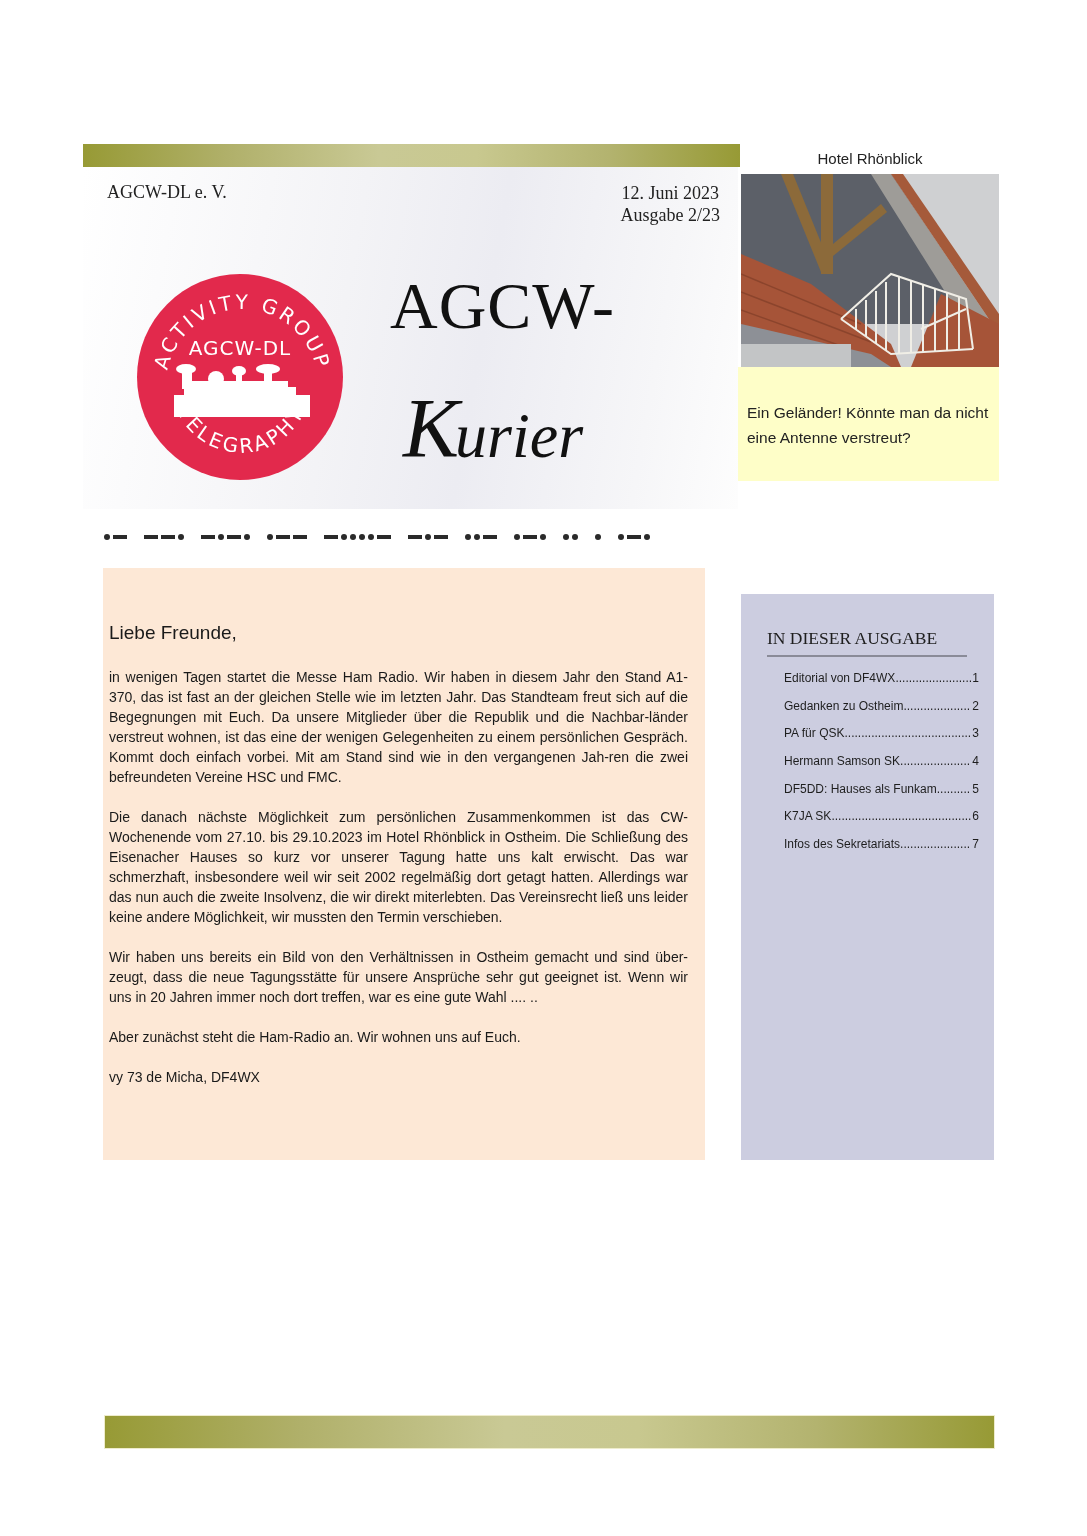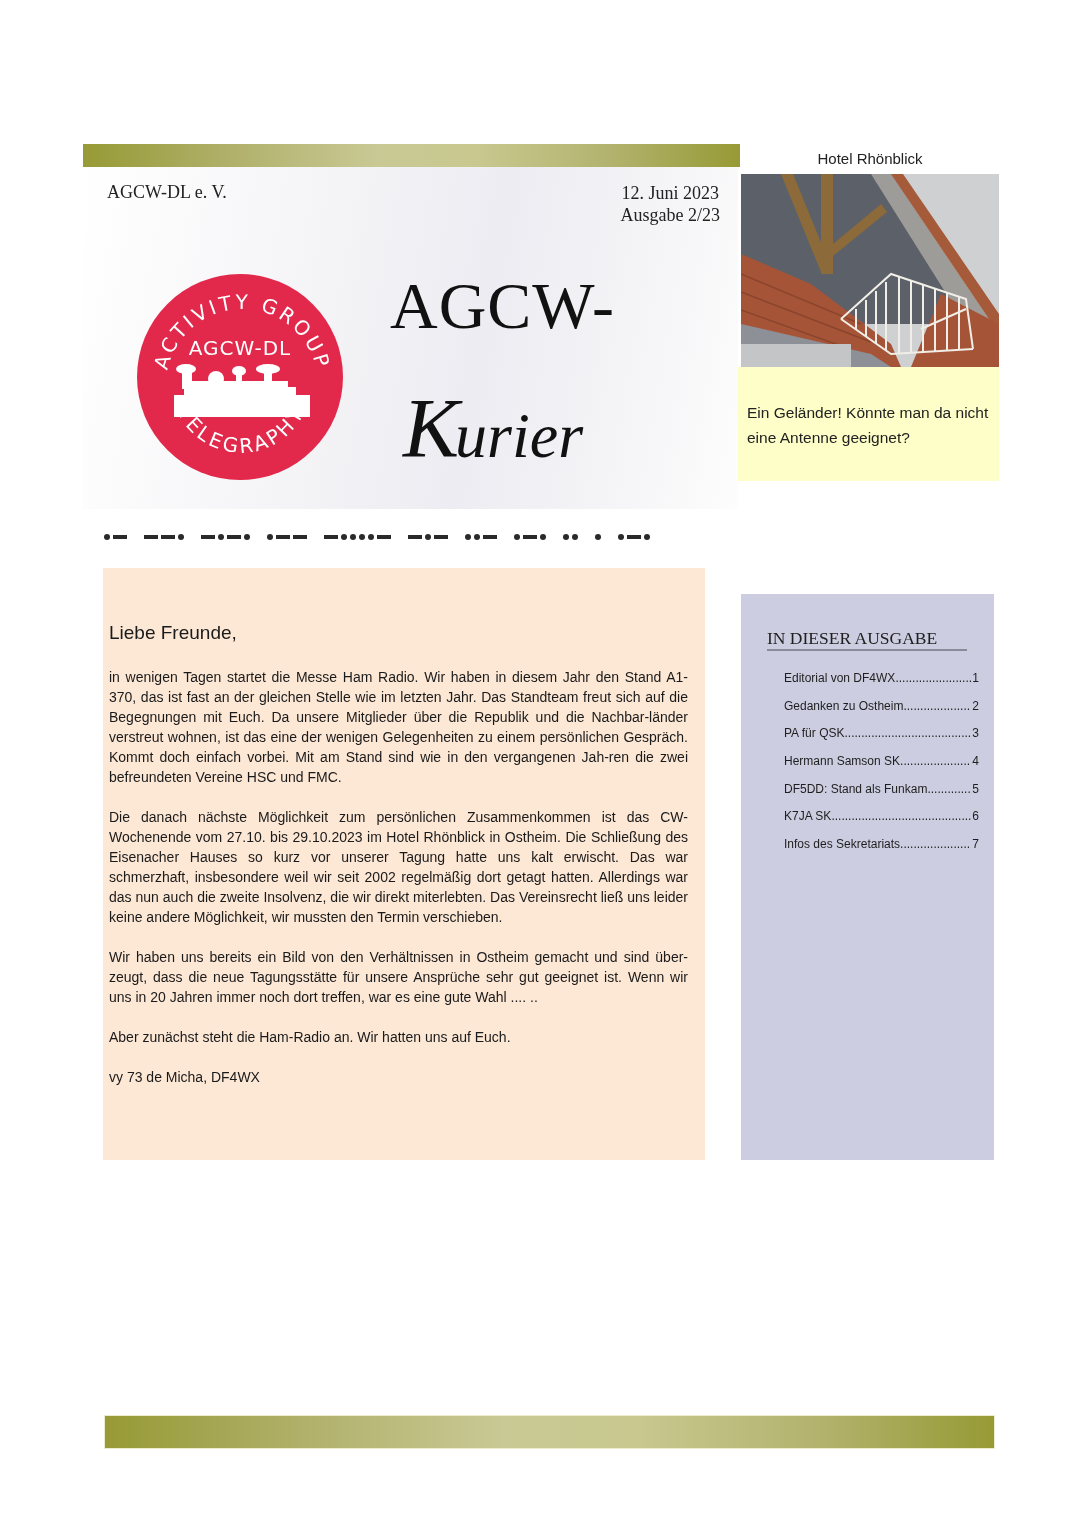--- a/index.html
+++ b/index.html
@@ -72,21 +72,21 @@
   }
   #editorial-body p { margin: 0 12px 20px 0; text-align: justify; }
 
   
   #toc {
     left: 741px; top: 594px; width: 253px; height: 566px; background: #cccde0;
   }
   #toc-title {
     left: 767px; top: 628px; width: 200px;
     font-family: "Liberation Serif", "DejaVu Serif", serif; font-size: 17.5px; color: #1e1e1e;
-    padding-bottom: 0; border-bottom: 2px solid #8a8b98;
+    padding-bottom: 6px; border-bottom: 2px solid #8a8b98;
   }
   #toc-list { left: 784px; top: 668px; width: 195px; list-style: none; margin: 0; padding: 0; }
   #toc-list li {
     display: flex; align-items: baseline; font-size: 12px; color: #1e1e1e; height: 27.7px; line-height: 20px;
   }
   #toc-list .lead { flex: 1; overflow: hidden; white-space: nowrap; }
   #toc-list .lead::after { content: "............................................................"; letter-spacing: 0; }
   #toc-list .lbl { white-space: nowrap; }
   #toc-list .pg { white-space: nowrap; padding-left: 1px; }
 </style>
@@ -172,21 +172,21 @@
       <line x1="158" y1="103" x2="158" y2="179"></line>
       <line x1="170" y1="107" x2="170" y2="179"></line>
       <line x1="182" y1="111" x2="182" y2="178"></line>
       <line x1="194" y1="115" x2="194" y2="177"></line>
       <line x1="206" y1="119" x2="206" y2="176"></line>
       <line x1="218" y1="123" x2="218" y2="176"></line>
     </g>
   </svg>
 </div>
 <div class="abs" id="photo-caption-box"></div>
-<div class="abs" id="photo-caption-text">Ein Geländer! Könnte man da nicht eine Antenne geeignet?</div>
+<div class="abs" id="photo-caption-text">Ein Geländer! Könnte man da nicht eine Antenne verstreut?</div>
 
 <div class="abs" id="morse">
     <span class="mchar">
       <span class="dot"></span>
       <span class="dash"></span>
     </span>
     <span class="mchar">
       <span class="dash"></span>
       <span class="dash"></span>
       <span class="dot"></span>
@@ -238,21 +238,21 @@
       <span class="dot"></span>
     </span>
   </div>
 
 <div class="abs" id="editorial"></div>
 <div class="abs" id="editorial-greeting">Liebe Freunde,</div>
 <div class="abs" id="editorial-body">
   <p>in wenigen Tagen startet die Messe Ham Radio. Wir haben in diesem Jahr den Stand A1-370, das ist fast an der gleichen Stelle wie im letzten Jahr. Das Standteam freut sich auf die Begegnungen mit Euch. Da unsere Mitglieder über die Republik und die Nachbar-länder verstreut wohnen, ist das eine der wenigen Gelegenheiten zu einem persönlichen Gespräch. Kommt doch einfach vorbei. Mit am Stand sind wie in den vergangenen Jah-ren die zwei befreundeten Vereine HSC und FMC.</p>
   <p>Die danach nächste Möglichkeit zum persönlichen Zusammenkommen ist das CW-Wochenende vom 27.10. bis 29.10.2023 im Hotel Rhönblick in Ostheim. Die Schließung des Eisenacher Hauses so kurz vor unserer Tagung hatte uns kalt erwischt. Das war schmerzhaft, insbesondere weil wir seit 2002 regelmäßig dort getagt hatten. Allerdings war das nun auch die zweite Insolvenz, die wir direkt miterlebten. Das Vereinsrecht ließ uns leider keine andere Möglichkeit, wir mussten den Termin verschieben.</p>
   <p>Wir haben uns bereits ein Bild von den Verhältnissen in Ostheim gemacht und sind über-zeugt, dass die neue Tagungsstätte für unsere Ansprüche sehr gut geeignet ist. Wenn wir uns in 20 Jahren immer noch dort treffen, war es eine gute Wahl .... ..</p>
-  <p>Aber zunächst steht die Ham-Radio an. Wir hatten uns auf Euch.</p>
+  <p>Aber zunächst steht die Ham-Radio an. Wir wohnen uns auf Euch.</p>
   <p style="text-align:left">vy 73 de Micha, DF4WX</p>
 </div>
 
 <div class="abs" id="toc"></div>
 <div class="abs" id="toc-title">IN DIESER AUSGABE</div>
 <ul class="abs" id="toc-list">
   <li>
       <span class="lbl">Editorial von DF4WX</span>
       <span class="lead"></span>
       <span class="pg">1</span>
@@ -266,21 +266,21 @@
       <span class="lbl">PA für QSK</span>
       <span class="lead"></span>
       <span class="pg"> 3</span>
     </li>
   <li>
       <span class="lbl">Hermann Samson SK</span>
       <span class="lead"></span>
       <span class="pg">4</span>
     </li>
   <li>
-      <span class="lbl">DF5DD: Stand als Funkam</span>
+      <span class="lbl">DF5DD: Hauses als Funkam</span>
       <span class="lead"></span>
       <span class="pg">5</span>
     </li>
   <li>
       <span class="lbl">K7JA  SK</span>
       <span class="lead"></span>
       <span class="pg">6</span>
     </li>
   <li>
       <span class="lbl">Infos des Sekretariats</span>

